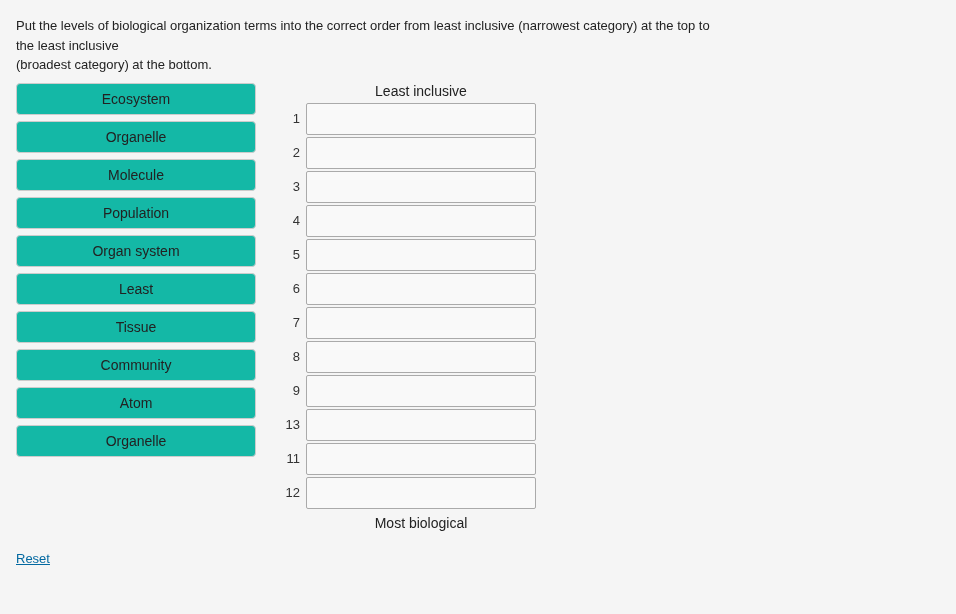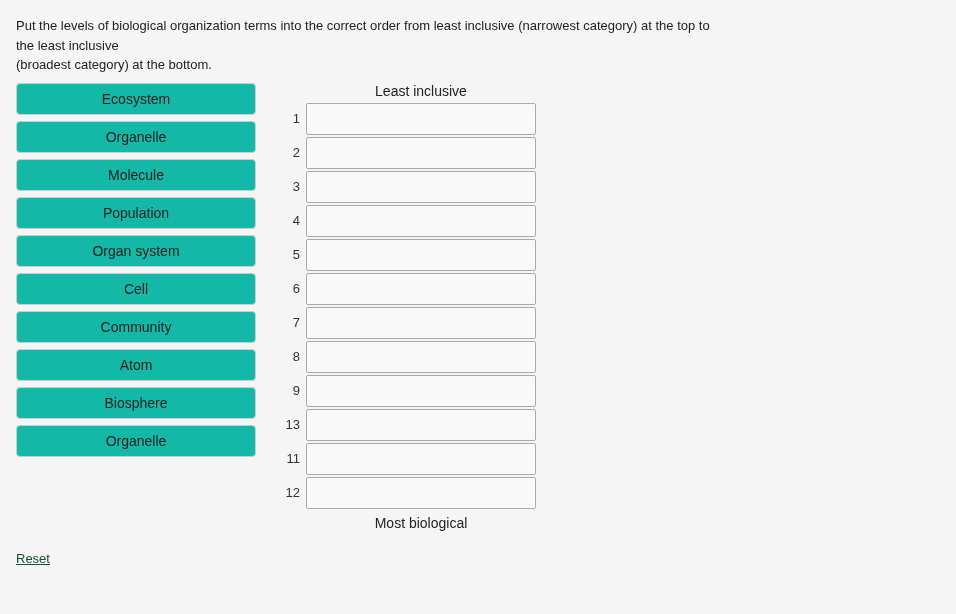--- a/index.html
+++ b/index.html
@@ -79,21 +79,21 @@
       font-size: 14px;
       margin-top: 4px;
       align-self: center;
       margin-left: 30px;
     }
     .reset-btn {
       margin-top: 20px;
       background: none;
       border: none;
       font-size: 13px;
-      color: #14532d;
+      color: #0369a1;
       cursor: pointer;
       padding: 0;
       text-decoration: underline;
     }
   </style>
 </head>
 <body>
 
 
 
@@ -102,24 +102,24 @@
   <span>(broadest category) at the bottom.</span>
 </p>
 
 <div class="main-area">
   <div class="left-panel" id="left-panel">
   <div class="draggable-item">Ecosystem</div>
       <div class="draggable-item">Organelle</div>
       <div class="draggable-item">Molecule</div>
       <div class="draggable-item">Population</div>
       <div class="draggable-item">Organ system</div>
-      <div class="draggable-item">Cell</div>
+      <div class="draggable-item">Least</div>
+      <div class="draggable-item">Tissue</div>
       <div class="draggable-item">Community</div>
       <div class="draggable-item">Atom</div>
-      <div class="draggable-item">Biosphere</div>
       <div class="draggable-item">Organelle</div>
     </div>
 
   <div class="right-panel">
     <div class="right-label-top">Least inclusive</div>
     <div class="drop-rows" id="drop-rows">
     <div class="drop-row">
           <span class="row-number">1</span>
           <div class="drop-box"></div>
         </div>

